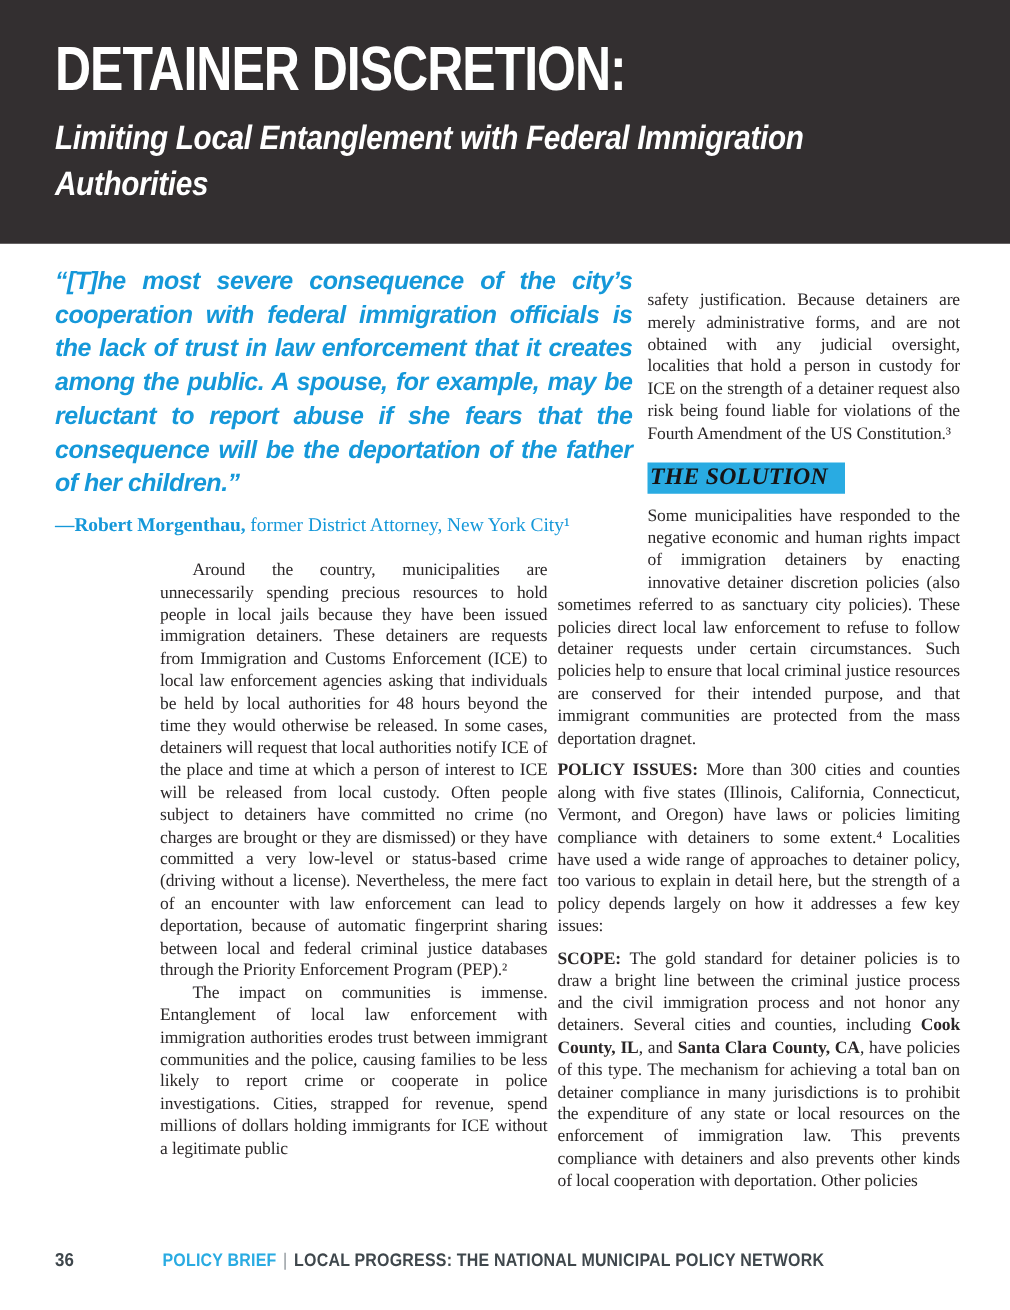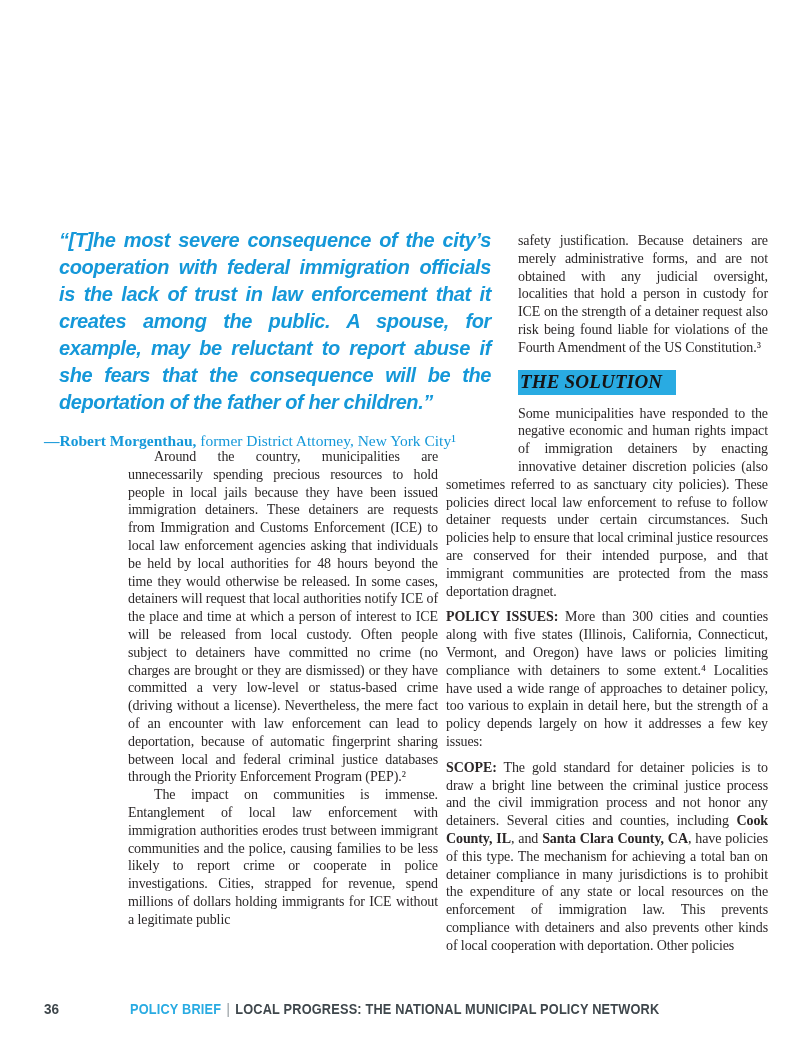--- a/index.html
+++ b/index.html
@@ -24,21 +24,21 @@
     position:absolute;left:44px;top:92px;width:780px;
     font-family:"Liberation Sans",sans-serif;font-weight:bold;font-style:italic;
     font-size:27px;line-height:37px;color:#ffffff;letter-spacing:-0.3px;
     transform:scaleX(0.88);transform-origin:0 0;
   }
   
   .quote-wrap{position:absolute;left:44px;top:212px;width:462px;}
   .pull-quote{
     font-family:"Liberation Sans",sans-serif;font-weight:bold;font-style:italic;
     font-size:20px;line-height:27px;letter-spacing:-0.4px;
-    color:var(--quote_blue,#1598d9);text-align:justify;margin:15px;
+    color:var(--quote_blue,#1598d9);text-align:justify;margin:0;
   }
   .attribution{
     margin:10px 0 0 0;font-size:15.5px;line-height:20px;
     color:var(--quote_blue,#1598d9);
   }
   
   .col{font-size:14px;line-height:17.8px;text-align:justify;letter-spacing:-0.1px;}
   .col p{margin:0;}
   .col-left{position:absolute;left:128px;top:448px;width:310px;}
   .col-right{position:absolute;left:446px;top:232px;width:322px;}
@@ -68,20 +68,24 @@
     transform:scaleX(0.88);transform-origin:0 0;
   }
   .footer-brief{color:var(--accent_cyan,#29abe2);}
   .footer-sep{color:#8b9398;font-weight:normal;padding:0 6px;}
 </style>
 </head>
 <body>
 
 <div class="page">
 
+  <header class="masthead">
+    <div class="masthead-title">DETAINER DISCRETION:</div>
+    <div class="masthead-subtitle">Limiting Local Entanglement with Federal Immigration Authorities</div>
+  </header>
 
   <section class="quote-wrap">
     <p class="pull-quote">“[T]he most severe consequence of the city’s cooperation with federal immigration officials is the lack of trust in law enforcement that it creates among the public. A spouse, for example, may be reluctant to report abuse if she fears that the consequence will be the deportation of the father of her children.”</p>
     <p class="attribution"><span class="run-b">—Robert Morgenthau,</span><span> former District Attorney, New York City¹</span></p>
   </section>
 
   <section class="col col-left">
     <p class="indent">Around the country, municipalities are unnecessarily spending precious resources to hold people in local jails because they have been issued immigration detainers. These detainers are requests from Immigration and Customs Enforcement (ICE) to local law enforcement agencies asking that individuals be held by local authorities for 48 hours beyond the time they would otherwise be released. In some cases, detainers will request that local authorities notify ICE of the place and time at which a person of interest to ICE will be released from local custody. Often people subject to detainers have committed no crime (no charges are brought or they are dismissed) or they have committed a very low-level or status-based crime (driving without a license). Nevertheless, the mere fact of an encounter with law enforcement can lead to deportation, because of automatic fingerprint sharing between local and federal criminal justice databases through the Priority Enforcement Program (PEP).²</p>
     <p class="indent">The impact on communities is immense. Entanglement of local law enforcement with immigration authorities erodes trust between immigrant communities and the police, causing families to be less likely to report crime or cooperate in police investigations. Cities, strapped for revenue, spend millions of dollars holding immigrants for ICE without a legitimate public</p>
   </section>

